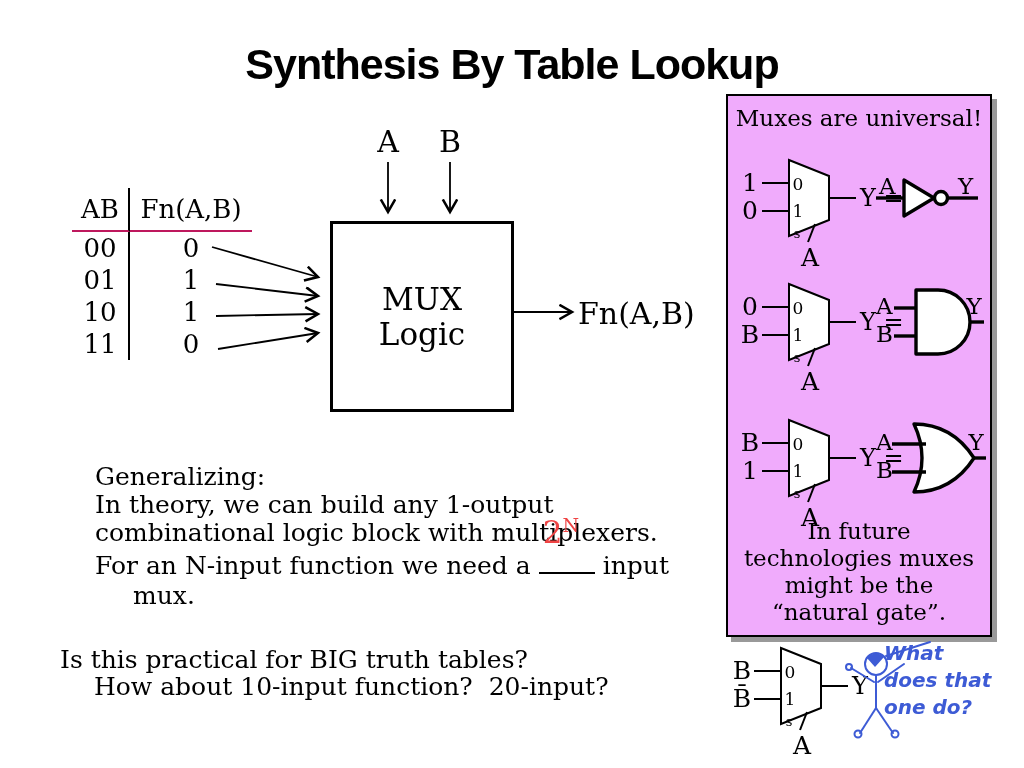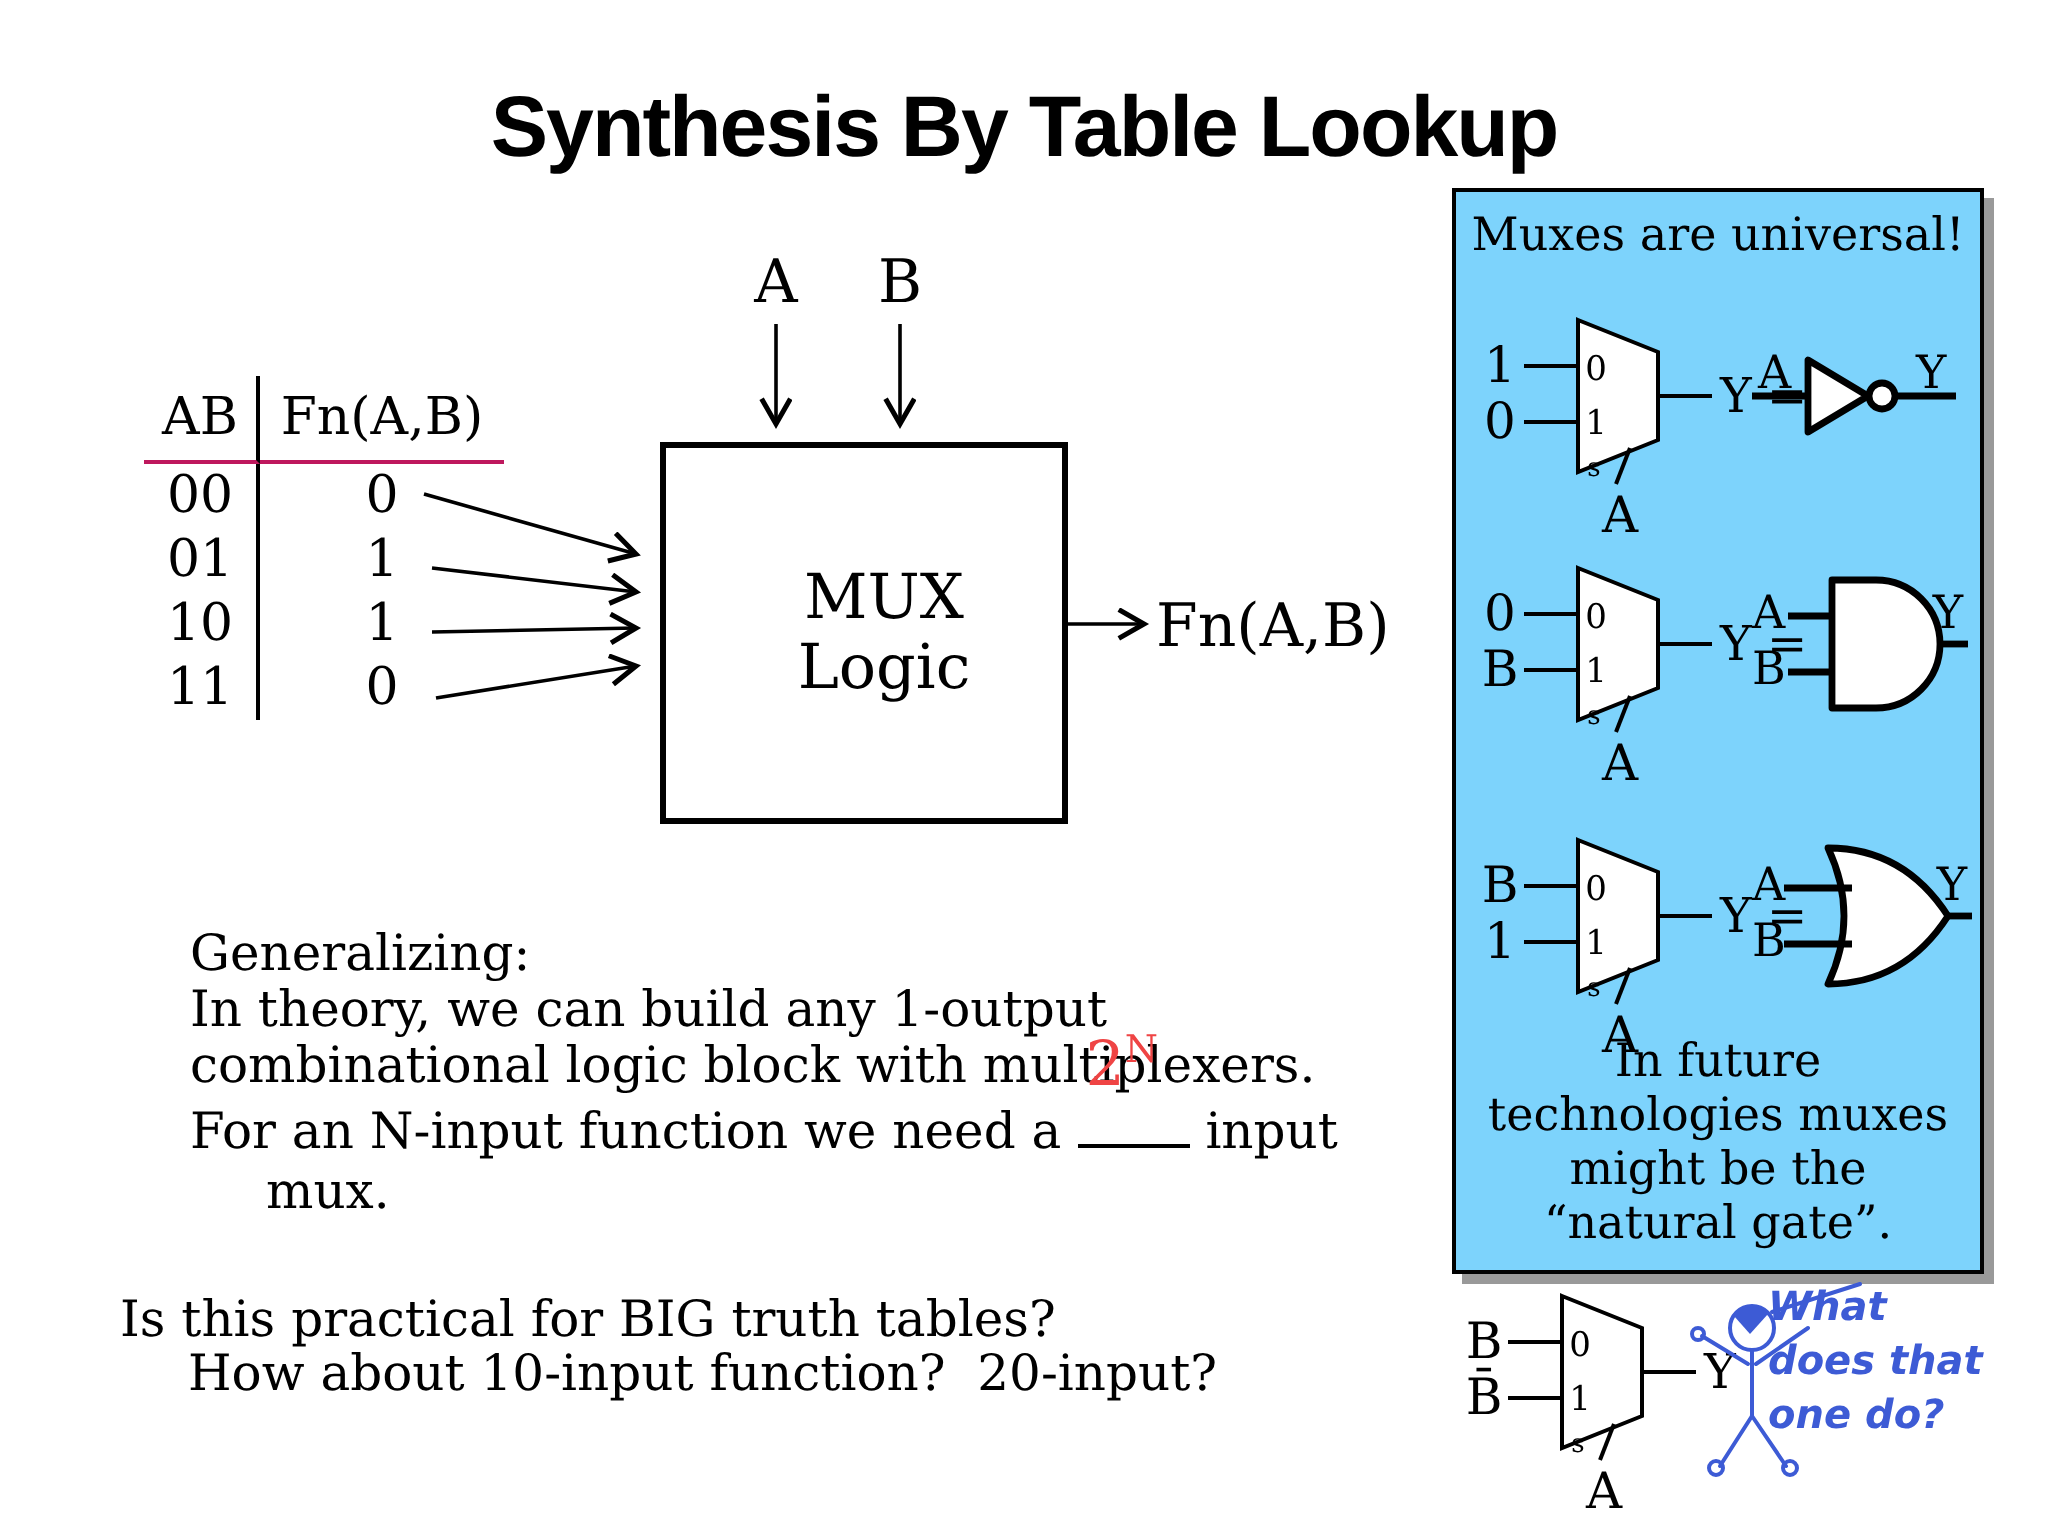--- a/index.html
+++ b/index.html
@@ -12,35 +12,35 @@
   .wires{left:0;top:0;pointer-events:none;}
   .wire{stroke:#000;stroke-width:1.8;fill:none;}
   
   .ttable{left:72px;top:188px;display:grid;grid-template-columns:58px 122px;font-size:26px;}
   .tt-cell{display:flex;align-items:center;justify-content:center;height:32px;}
   .tt-head{height:42px;border-bottom:2px solid #be185d;}
   .tt-c1{border-right:2px solid #000;}
   
   .muxbox{left:330px;top:221px;width:178px;height:185px;border:3px solid #000;background:#fff;
           display:flex;flex-direction:column;align-items:center;justify-content:center;
-          font-size:31px;line-height:1.12;padding-left:20px;}
+          font-size:31px;line-height:1.12;}
   .siglabel{font-size:30px;width:44px;text-align:center;}
   .fnout{left:578px;top:296px;font-size:30px;}
   
   .gen{left:95px;top:463px;font-size:25px;line-height:28px;}
   .genline4{left:95px;top:551px;font-size:25px;}
   .genline5{left:95px;top:581px;font-size:25px;margin-left:38px;}
   .blank{display:inline-block;width:56px;border-bottom:2.5px solid #000;height:20px;
          position:relative;margin:0 8px;vertical-align:baseline;}
   .ans{position:absolute;left:4px;top:-38px;color:#ef4444;font-size:31px;white-space:nowrap;}
   .ans sup{font-size:19px;}
   .quest{left:60px;top:646px;font-size:25px;line-height:27px;}
   .quest .indent{padding-left:34px;white-space:pre;}
   
-  .panel{left:726px;top:94px;width:262px;height:539px;background:#7dd3fc;border:2px solid #000;
+  .panel{left:726px;top:94px;width:262px;height:539px;background:#f0abfc;border:2px solid #000;
          box-shadow:5px 5px 0 rgba(70,70,70,0.55);}
   .panel-title{position:absolute;top:9px;left:0;width:100%;text-align:center;font-size:23px;}
   .panel-footer{position:absolute;top:422px;left:0;width:100%;text-align:center;
                 font-size:23px;line-height:27px;}
   
   text{font-family:"DejaVu Serif",serif;fill:#000;}
   .t-lbl{font-size:25px;}
   .t-port{font-size:17px;}
   .t-pin{font-size:13px;}
   .t-out{font-size:24px;}

